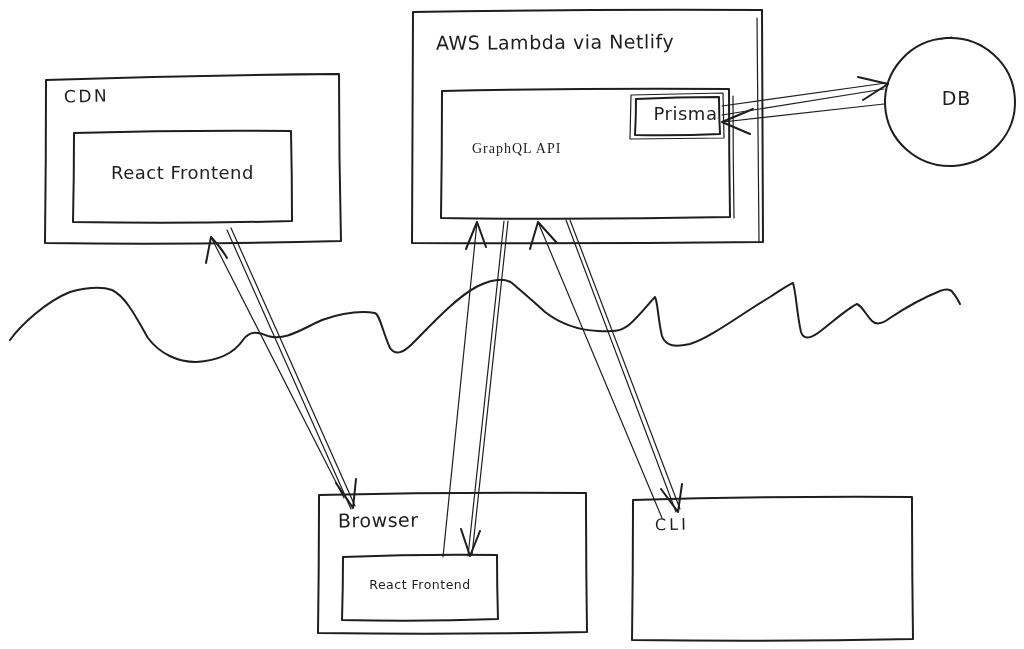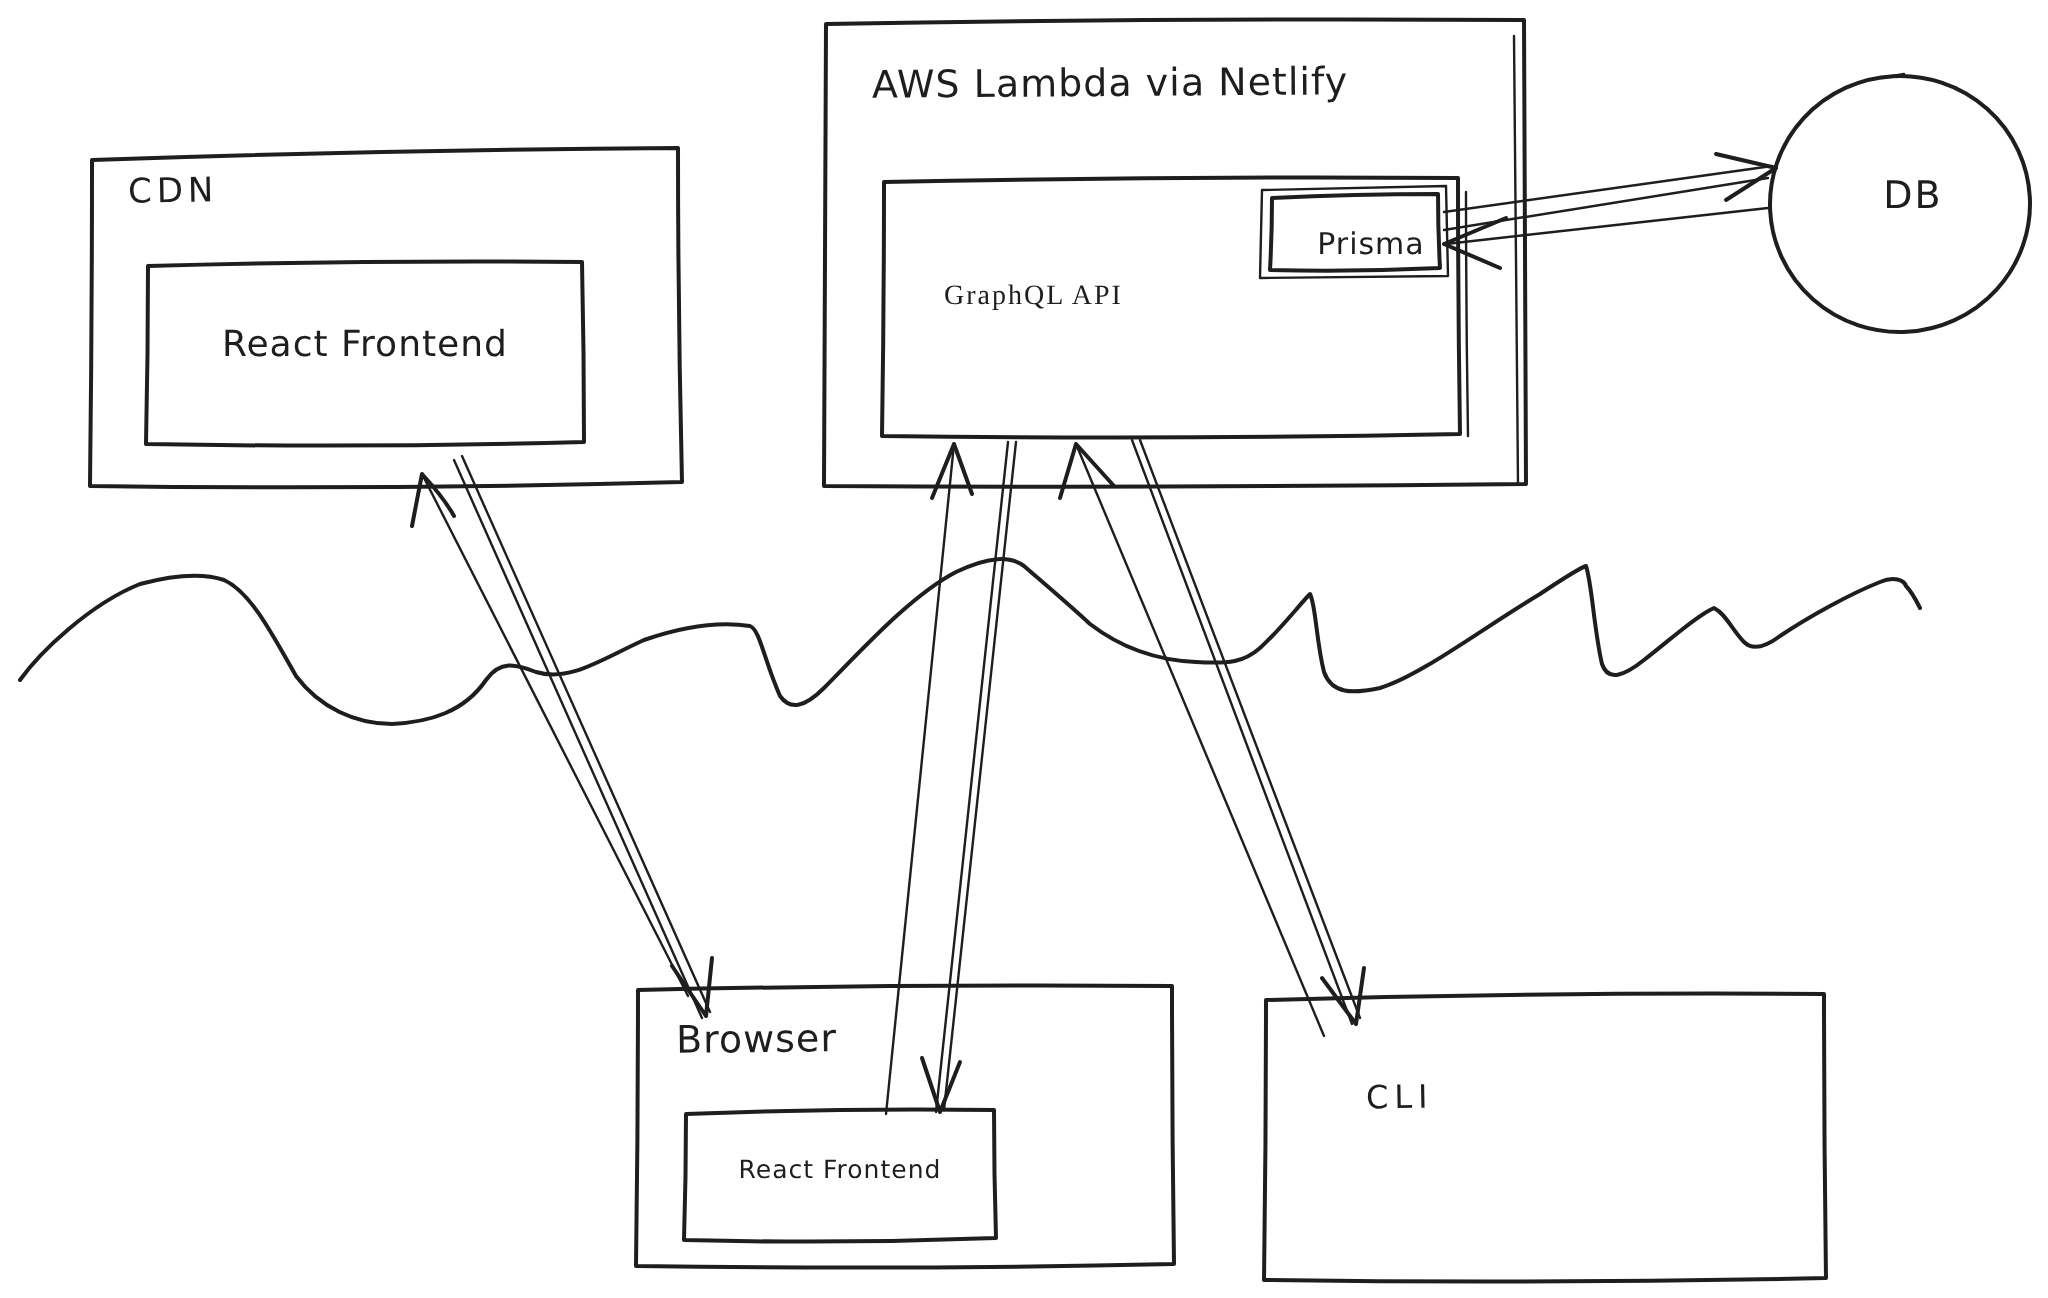--- a/index.html
+++ b/index.html
@@ -42,25 +42,25 @@
     letter-spacing: 0.5px;
   }
   .lbl.centered {
     text-align: center;
     white-space: normal;
   }
   #lbl-cdn         { left: 64px;  top: 86px;  font-size: 17px; letter-spacing: 2.5px; transform: rotate(-1deg); }
   #lbl-cdn-rf      { left: 73px;  top: 162px; width: 219px; font-size: 18px; }
   #lbl-aws         { left: 436px; top: 31px;  font-size: 19px; transform: rotate(-0.4deg); }
   #lbl-graphql     { left: 472px; top: 141px; font-size: 14px; letter-spacing: 1px; font-family: Liberation Serif, serif; }
-  #lbl-prisma      { left: 635px; top: 113px; width: 101px;  font-size: 15px; }
+  #lbl-prisma      { left: 635px; top: 103px; width: 101px;  font-size: 18px; }
   #lbl-db          { left: 886px; top: 87px;  width: 141px; font-size: 19px; letter-spacing: 1px; }
   #lbl-browser     { left: 338px; top: 509px; font-size: 19px; transform: rotate(-0.6deg); text-align: center; }
   #lbl-browser-rf  { left: 342px; top: 577px; width: 156px; font-size: 12.5px; }
-  #lbl-cli         { left: 655px; top: 539px; font-size: 16px; letter-spacing: 3px; transform: rotate(-1deg); margin-left: 28px; }
+  #lbl-cli         { left: 655px; top: 515px; font-size: 16px; letter-spacing: 3px; transform: rotate(-1deg); }
 </style>
 </head>
 <body>
 
 <div class="canvas">
 
   <svg width="1024" height="649" viewBox="0 0 1024 649">
 
     <g>
       <path class="sketch" d="M46 80 Q192 75 339 74 Q339 158 341 241 Q193 245 45 243 Q46 161 46 80 Z"></path>

